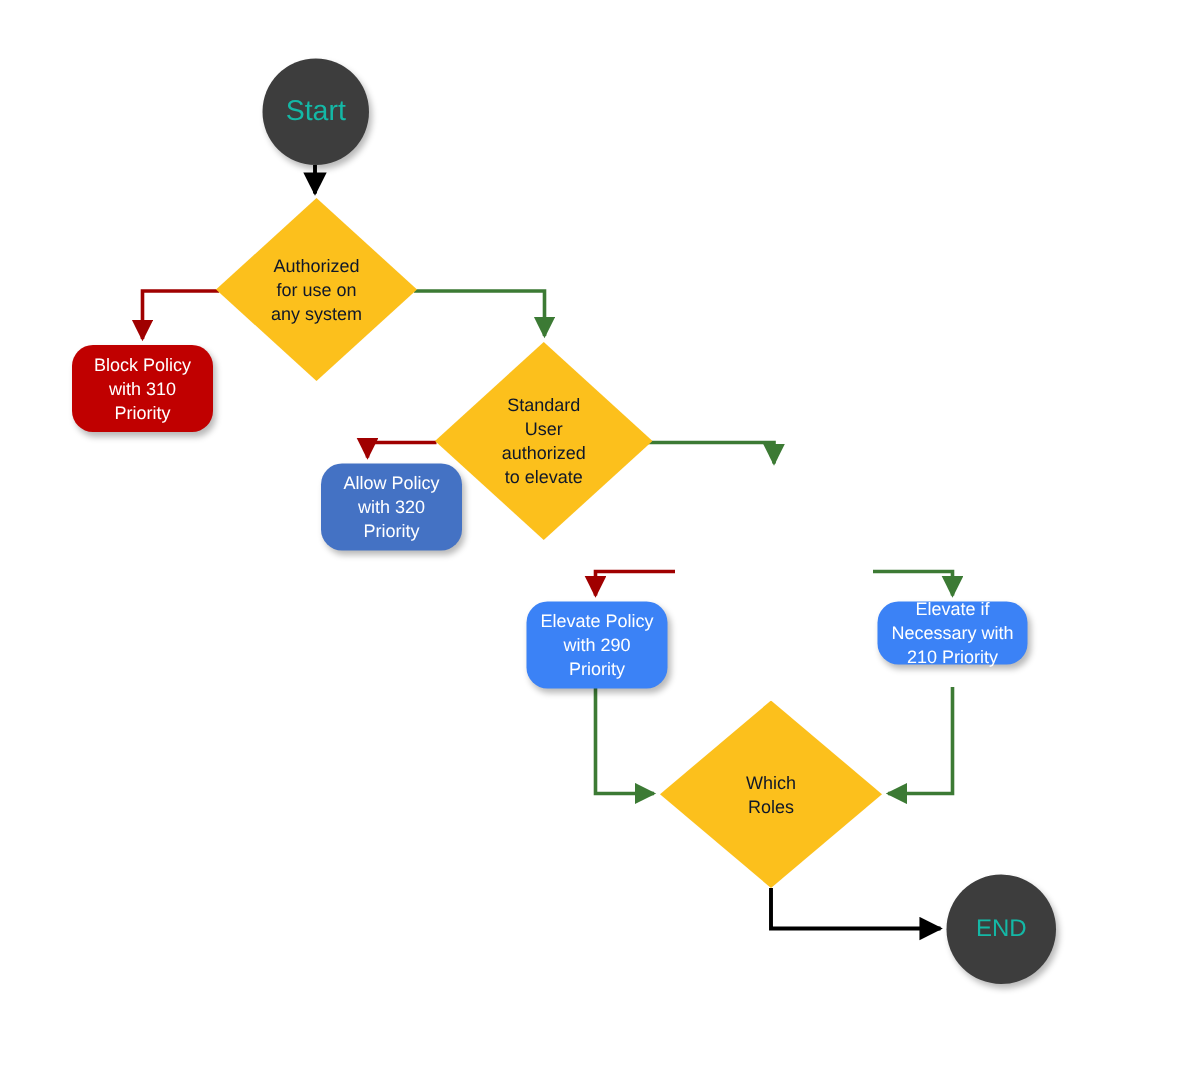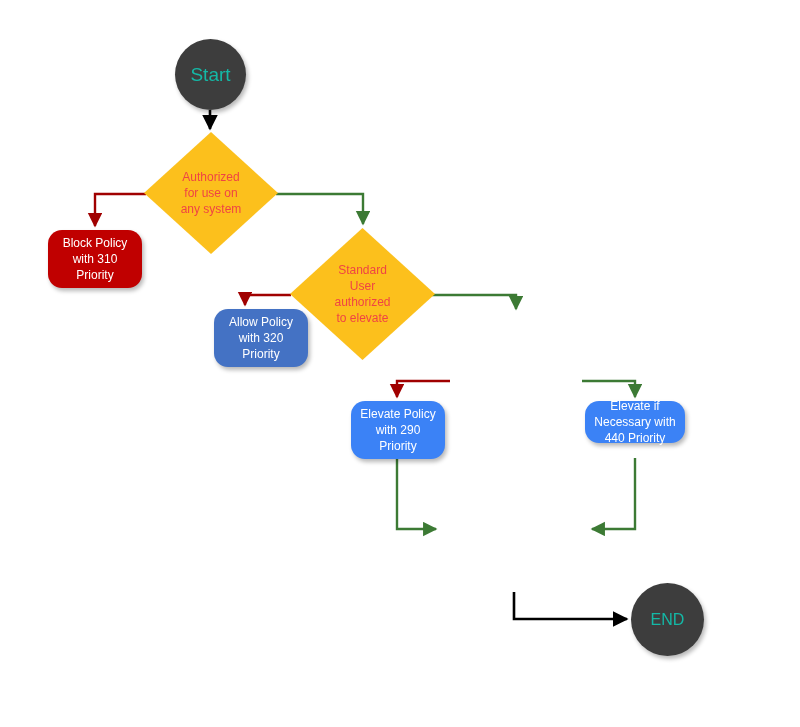--- a/index.html
+++ b/index.html
@@ -55,21 +55,21 @@
   .decision-label {
     position: absolute;
     left: 0;
     top: 0;
     width: 100%;
     height: 100%;
     display: flex;
     align-items: center;
     justify-content: center;
     text-align: center;
-    color: #ef4444;
+    color: #0f172a;
     font-size: 12px;
     line-height: 16px;
     pointer-events: none;
   }
   .process {
     border-radius: 14px;
     color: #ffffff;
     font-size: 12px;
     line-height: 16px;
     box-shadow: 2px 3px 4px rgba(0,0,0,0.28);
@@ -168,22 +168,31 @@
       <span class="lbl">Elevate Policy</span>
       <span class="lbl">with 290</span>
       <span class="lbl">Priority</span>
     </div>
   </div>
 
   <div class="node process process-green" style="left:585px; top:401px; width:100px; height:42px;">
     <div>
       <span class="lbl">Elevate if</span>
       <span class="lbl">Necessary with</span>
-      <span class="lbl">440 Priority</span>
+      <span class="lbl">210 Priority</span>
     </div>
   </div>
 
+  <div class="decision-wrap" style="left:440px; top:467px; width:148px; height:125px;">
+    <div class="decision-shape"></div>
+    <div class="decision-label">
+      <div>
+        <span class="lbl">Which</span>
+        <span class="lbl">Roles</span>
+      </div>
+    </div>
+  </div>
 
   <div class="node terminator" style="left:631px; top:583px; width:73px; height:73px; font-size:16px;">
     <span class="lbl">END</span>
   </div>
 
 </div>
 
 </body></html>

